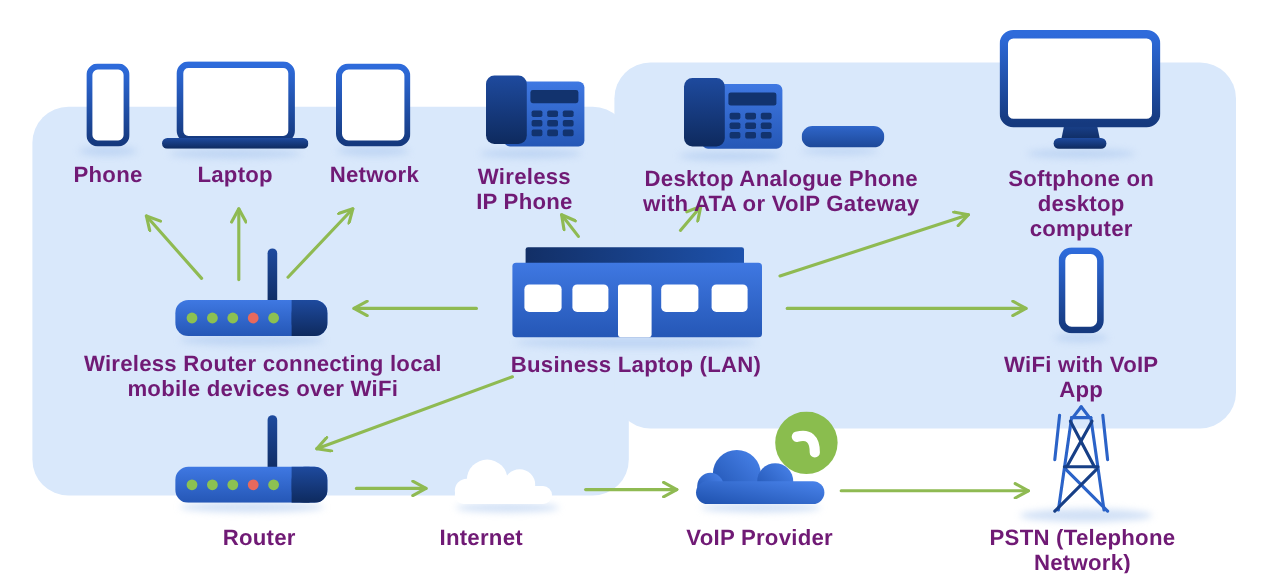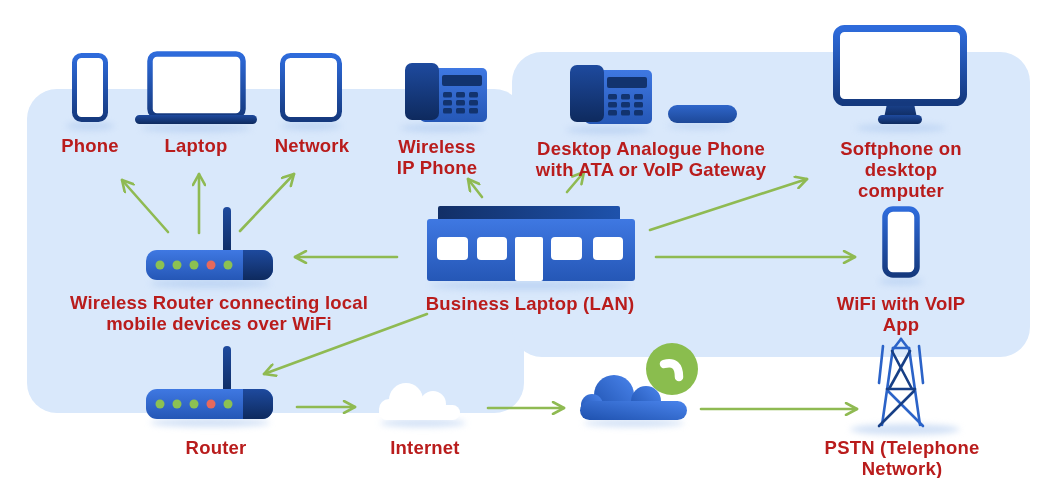--- a/index.html
+++ b/index.html
@@ -9,21 +9,21 @@
     font-family:"Liberation Sans", sans-serif;
   }
   .panel{position:absolute;background:#d9e8fb;border-radius:30px;}
   .panel-left{left:27px;top:89px;width:497px;height:324px;}
   .panel-right{left:512px;top:52px;width:518px;height:305px;}
   .icon{position:absolute;}
   .icon svg{display:block;}
   .shadow{position:absolute;border-radius:50%;background:rgba(166,196,238,.5);filter:blur(3px);}
   .lbl{
     position:absolute;transform:translateX(-50%);
-    color:#b91c1c;font-weight:bold;font-size:18.5px;line-height:21px;
+    color:#701a75;font-weight:bold;font-size:18.5px;line-height:21px;
     text-align:center;white-space:pre-line;letter-spacing:.2px;
   }
   .arrows{position:absolute;left:0;top:0;}
   .defs{position:absolute;width:0;height:0;}
 </style>
 </head>
 <body>
 
 <div class="canvas">
 
@@ -268,16 +268,17 @@
   <div class="lbl" style="left:651px;top:138px">Desktop Analogue Phone
 with ATA or VoIP Gateway</div>
   <div class="lbl" style="left:901px;top:138px">Softphone on
 desktop computer</div>
   <div class="lbl" style="left:219px;top:292px">Wireless Router connecting local
 mobile devices over WiFi</div>
   <div class="lbl" style="left:530px;top:293px">Business Laptop (LAN)</div>
   <div class="lbl" style="left:901px;top:293px">WiFi with VoIP
 App</div>
   <div class="lbl" style="left:216px;top:437px">Router</div>
-  <div class="lbl" style="left:425px;top:437px">Internet</div>
+  <div class="lbl" style="left:401px;top:437px">Internet</div>
+  <div class="lbl" style="left:633px;top:437px">VoIP Provider</div>
   <div class="lbl" style="left:902px;top:437px">PSTN (Telephone Network)</div>
 
 </div>
 
 </body></html>

